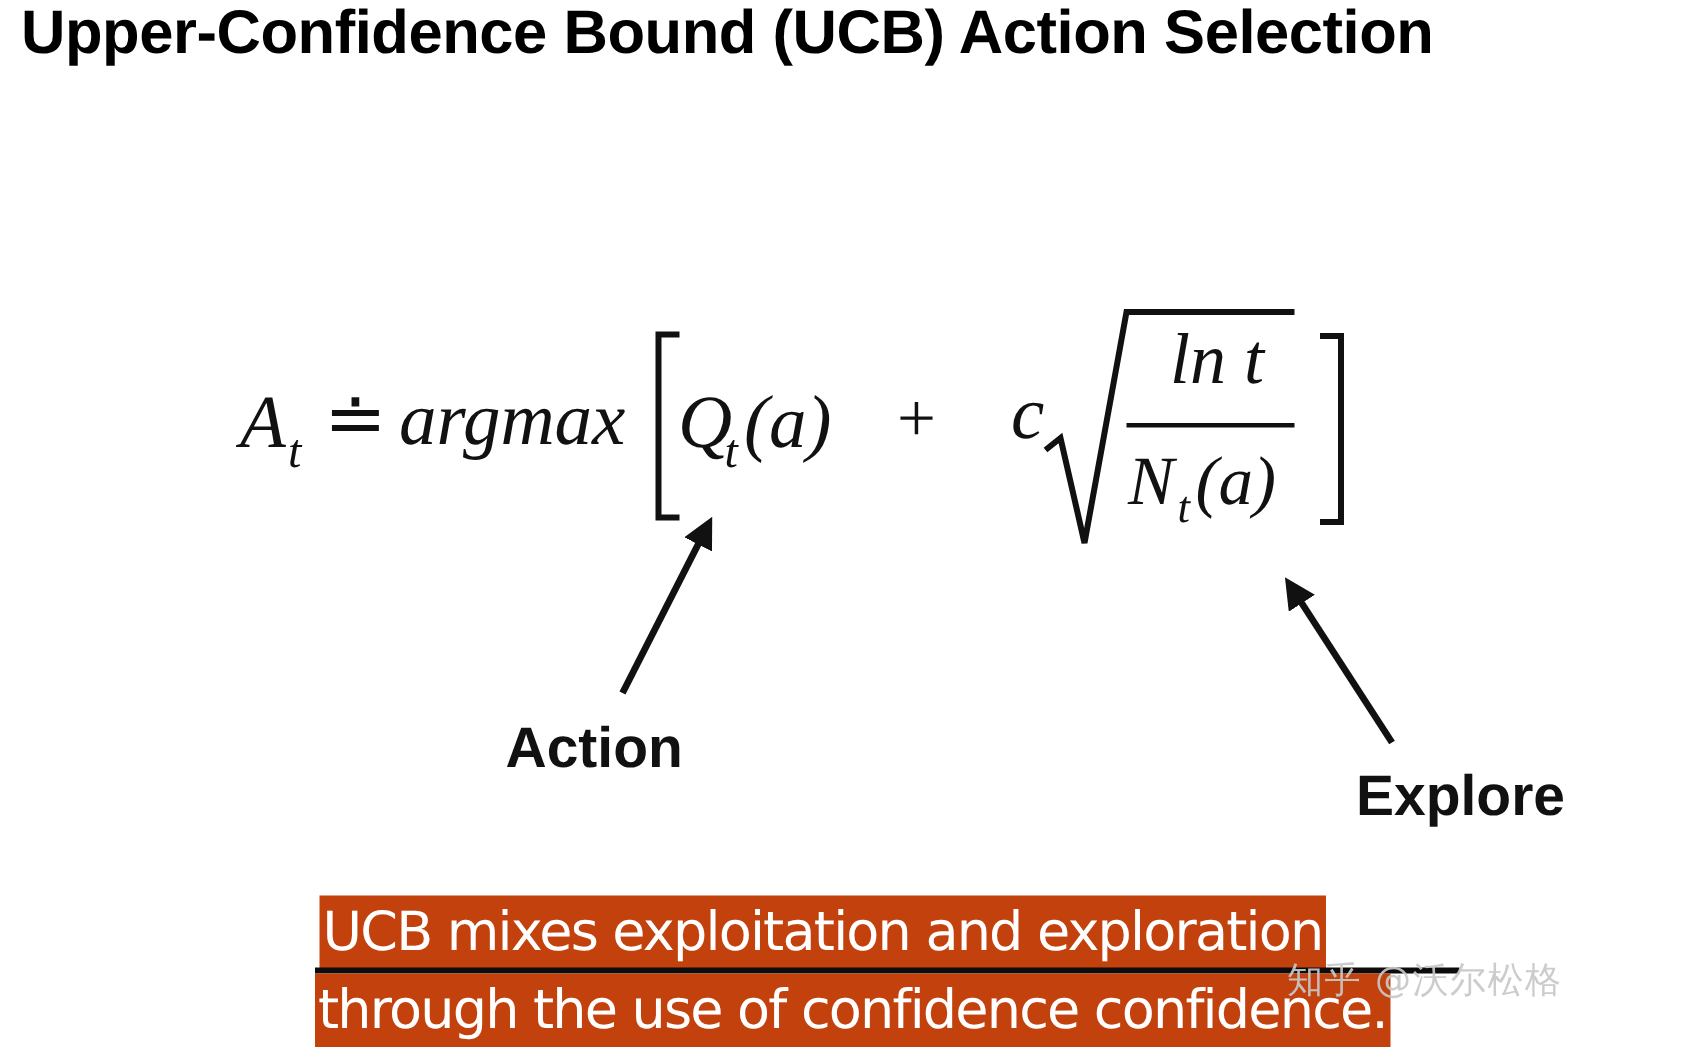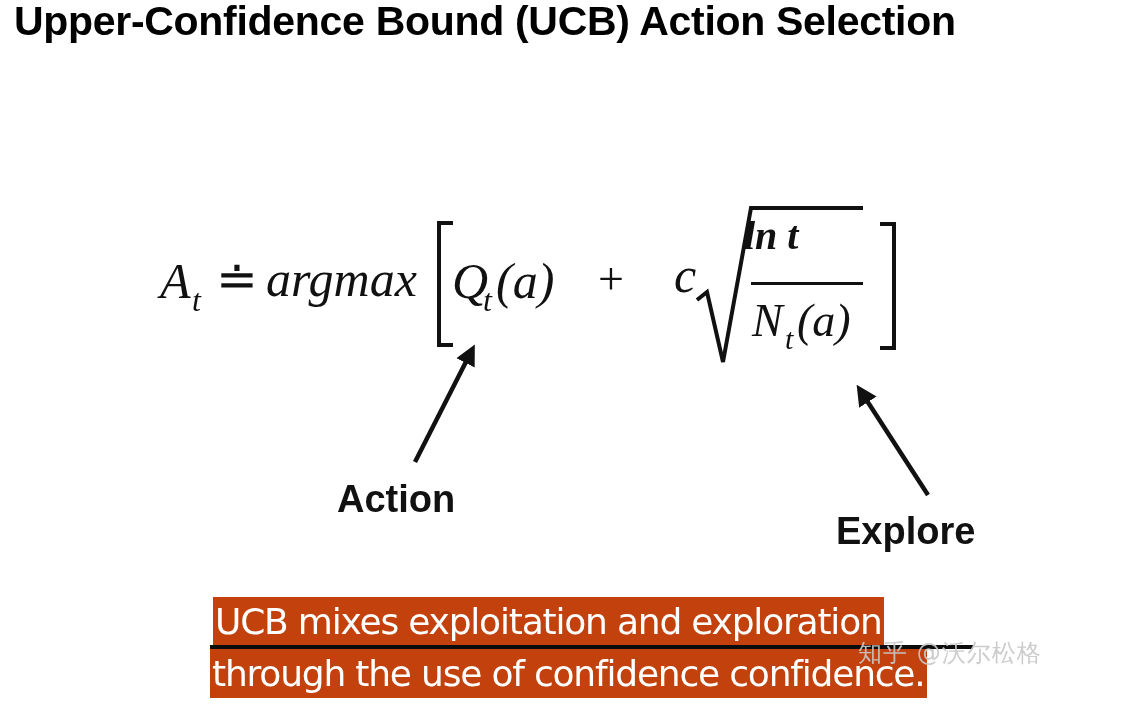--- a/index.html
+++ b/index.html
@@ -50,21 +50,21 @@
   <span class="math" style="left:496px; top:252px; font-size:50px;">(a)</span>
 
   <span class="math upright" style="left:598px; top:252px; font-size:46px;">+</span>
 
   <span class="math" style="left:674px; top:246px; font-size:50px;">c</span>
 
   <svg style="position:absolute; left:695px; top:200px;" width="175" height="170">
     <path d="M2 100 L12 92 L28 162 L56 8 H168" fill="none" stroke="#111" stroke-width="4" stroke-linejoin="miter"></path>
   </svg>
 
-  <span class="math" style="left:744px; top:212px; font-size:40px;font-weight:bold;">ln t</span>
+  <span class="math" style="left:780px; top:212px; font-size:48px;">ln t</span>
 
   <div style="position:absolute; left:751px; top:282px; width:112px; height:3px; background:#111;"></div>
 
   <span class="math" style="left:752px; top:294px; font-size:46px;">N</span>
   <span class="math" style="left:785px; top:322px; font-size:30px;">t</span>
   <span class="math" style="left:797px; top:294px; font-size:46px;">(a)</span>
 
   <svg style="position:absolute; left:876px; top:221px;" width="24" height="130">
     <path d="M4 3 H18 V127 H4" fill="none" stroke="#111" stroke-width="4"></path>
   </svg>
@@ -81,19 +81,19 @@
 <svg style="position:absolute; left:0; top:0;" width="1135" height="705">
   <defs>
     <marker id="ah2" viewBox="0 0 10 10" refX="7" refY="5" markerWidth="4.6" markerHeight="4.6" orient="auto">
       <path d="M0 0 L10 5 L0 10 z" fill="#111"></path>
     </marker>
   </defs>
   <line x1="928" y1="495" x2="860" y2="390" stroke="#111" stroke-width="4.5" marker-end="url(#ah2)"></line>
 </svg>
 
 <div class="label" style="left:337px; top:478px;">Action</div>
-<div class="label" style="left:836px; top:510px;">Explore</div>
+<div class="label" style="left:904px; top:510px;">Explore</div>
 
 <div class="sub-line" style="left:213px; top:597px;">UCB mixes exploitation and exploration</div>
 <div class="sep"></div>
 <div class="sub-line" style="left:210px; top:649px;">through the use of confidence confidence.</div>
 
 <div class="watermark">知乎 @沃尔松格</div>
 
 </body></html>

